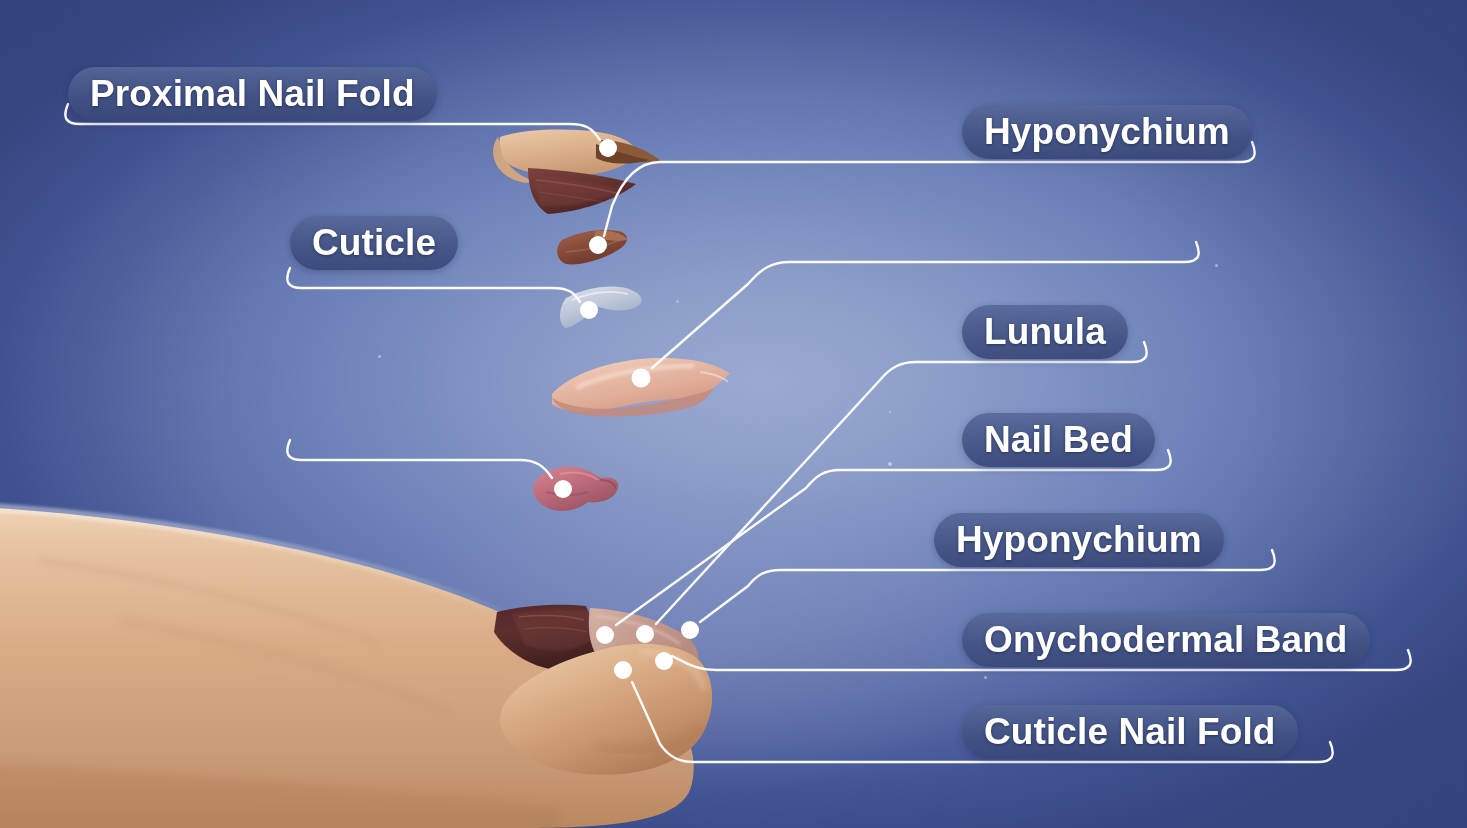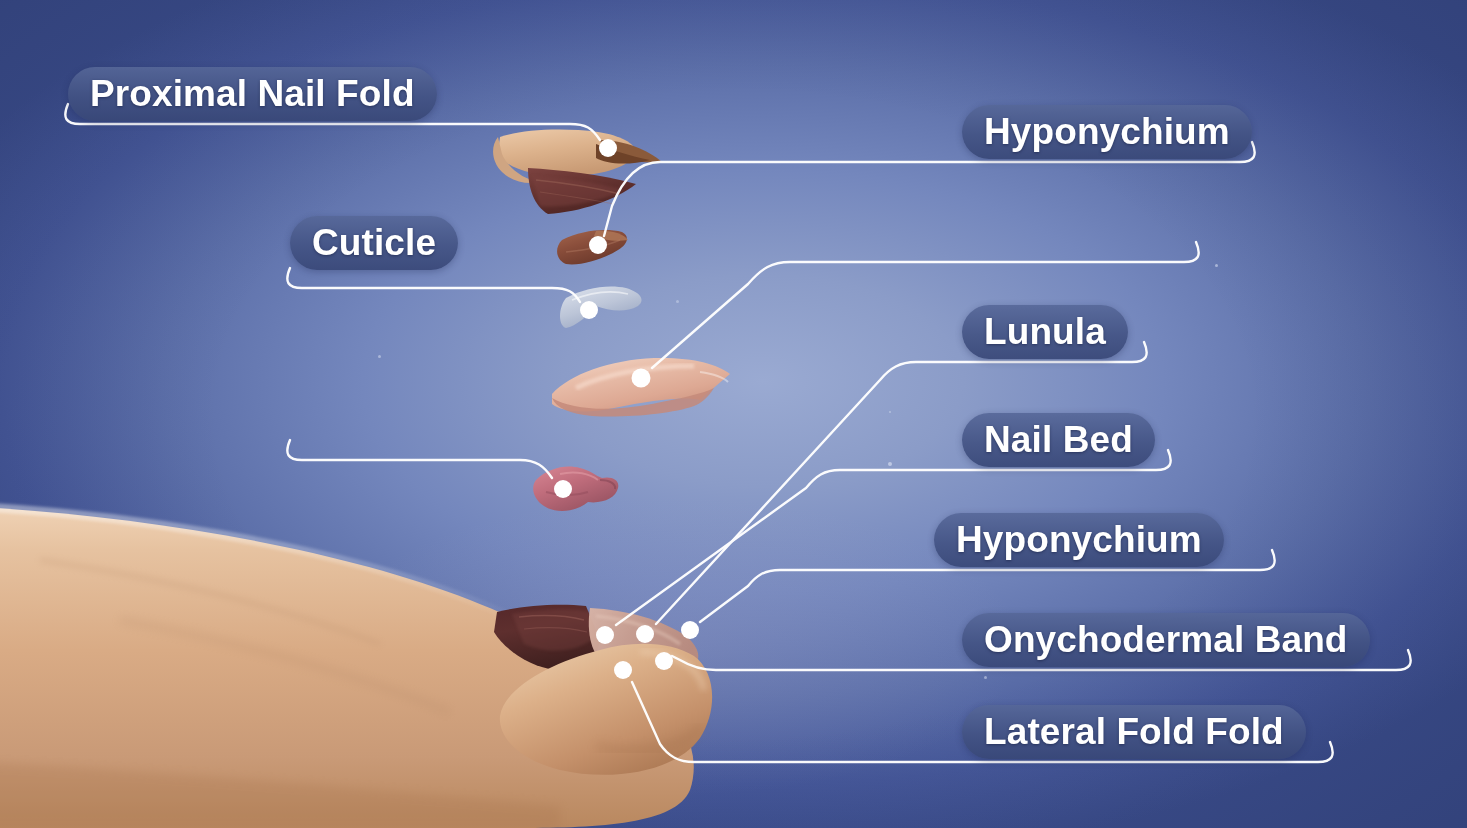--- a/index.html
+++ b/index.html
@@ -282,15 +282,15 @@
   </svg>
 
   <div class="pill big" style="left:68px;top:67px;">Proximal Nail Fold</div>
   <div class="pill big" style="left:290px;top:216px;">Cuticle</div>
 
   <div class="pill big r" style="left:962px;top:105px;">Hyponychium</div>
   <div class="pill big r" style="left:962px;top:413px;">Nail Bed</div>
   <div class="pill big r" style="left:962px;top:305px;">Lunula</div>
   <div class="pill big r" style="left:934px;top:513px;text-align:center;">Hyponychium</div>
   <div class="pill big r" style="left:962px;top:613px;">Onychodermal Band</div>
-  <div class="pill big r" style="left:962px;top:705px;">Lateral Fold Fold</div>
+  <div class="pill big r" style="left:962px;top:705px;">Cuticle Nail Fold</div>
 
 </div>
 
 </body></html>

